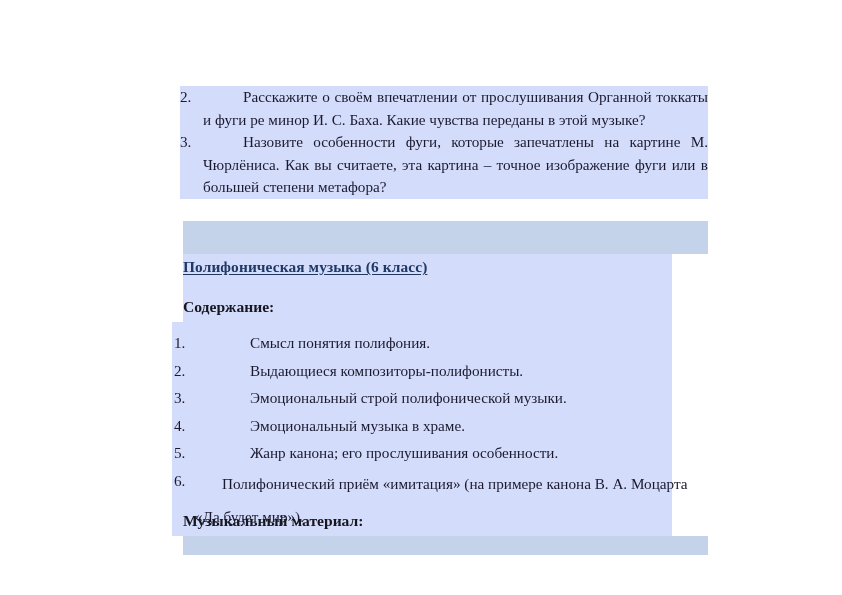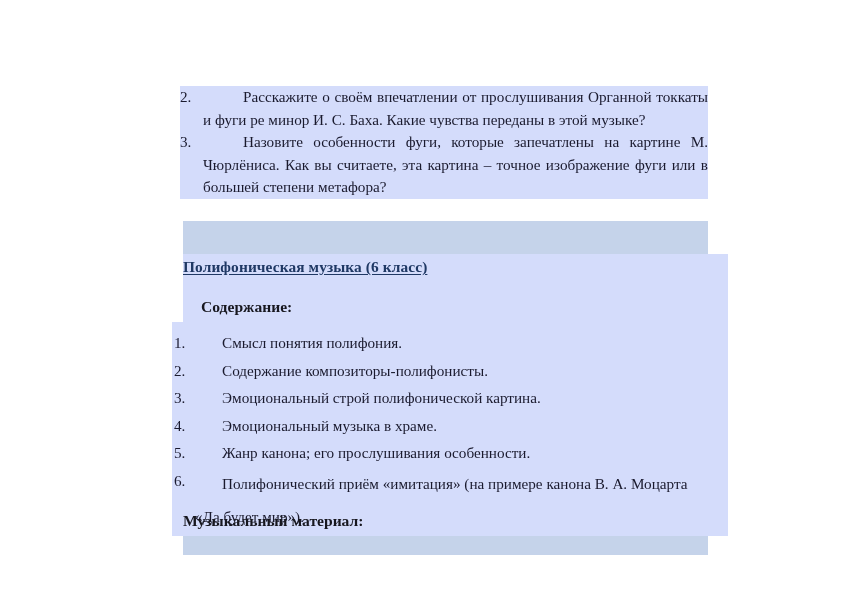--- a/index.html
+++ b/index.html
@@ -74,21 +74,21 @@
     top: 221px;
     width: 525px;
     height: 33px;
   }
 
   
   #block-main {
     position: absolute;
     left: 172px;
     top: 254px;
-    width: 556px;
+    width: 500px;
     height: 282px;
     background: #d4dcfb;
   }
   
   #notch-left {
     position: absolute;
     left: 172px;
     top: 254px;
     width: 11px;
     height: 68px;
@@ -109,21 +109,20 @@
   }
 
   .heading-sub {
     position: absolute;
     left: 11px;
     top: 44px;
     font-size: 15.6px;
     font-weight: bold;
     color: #17171f;
     white-space: nowrap;
-    margin-left: 18px;
   }
 
   #content-list {
     position: absolute;
     left: 0;
     top: 75px;
     width: 536px;
   }
   #content-list .li {
     position: relative;
@@ -135,20 +134,21 @@
   }
   #content-list .li .num {
     position: absolute;
     left: 2px;
     top: 0;
     width: 34px;
     text-align: left;
   }
   #content-list .li .body {
     display: block;
+    margin-left: 28px;
   }
   #content-list .li.wrap .body {
     margin-left: -27px;
     text-indent: 27px;
     line-height: 33px;
   }
 
   .heading-sub2 {
     position: absolute;
     left: 11px;
@@ -197,26 +197,26 @@
 
     <div id="content-list">
 
       <div class="li">
         <span class="num">1.</span>
         <span class="body">Смысл понятия полифония.</span>
       </div>
 
       <div class="li">
         <span class="num">2.</span>
-        <span class="body">Содержание композиторы-полифонисты.</span>
+        <span class="body">Выдающиеся композиторы-полифонисты.</span>
       </div>
 
       <div class="li">
         <span class="num">3.</span>
-        <span class="body">Эмоциональный строй полифонической картина.</span>
+        <span class="body">Эмоциональный строй полифонической музыки.</span>
       </div>
 
       <div class="li">
         <span class="num">4.</span>
         <span class="body">Эмоциональный музыка в храме.</span>
       </div>
 
       <div class="li">
         <span class="num">5.</span>
         <span class="body">Жанр канона; его прослушивания особенности.</span>

